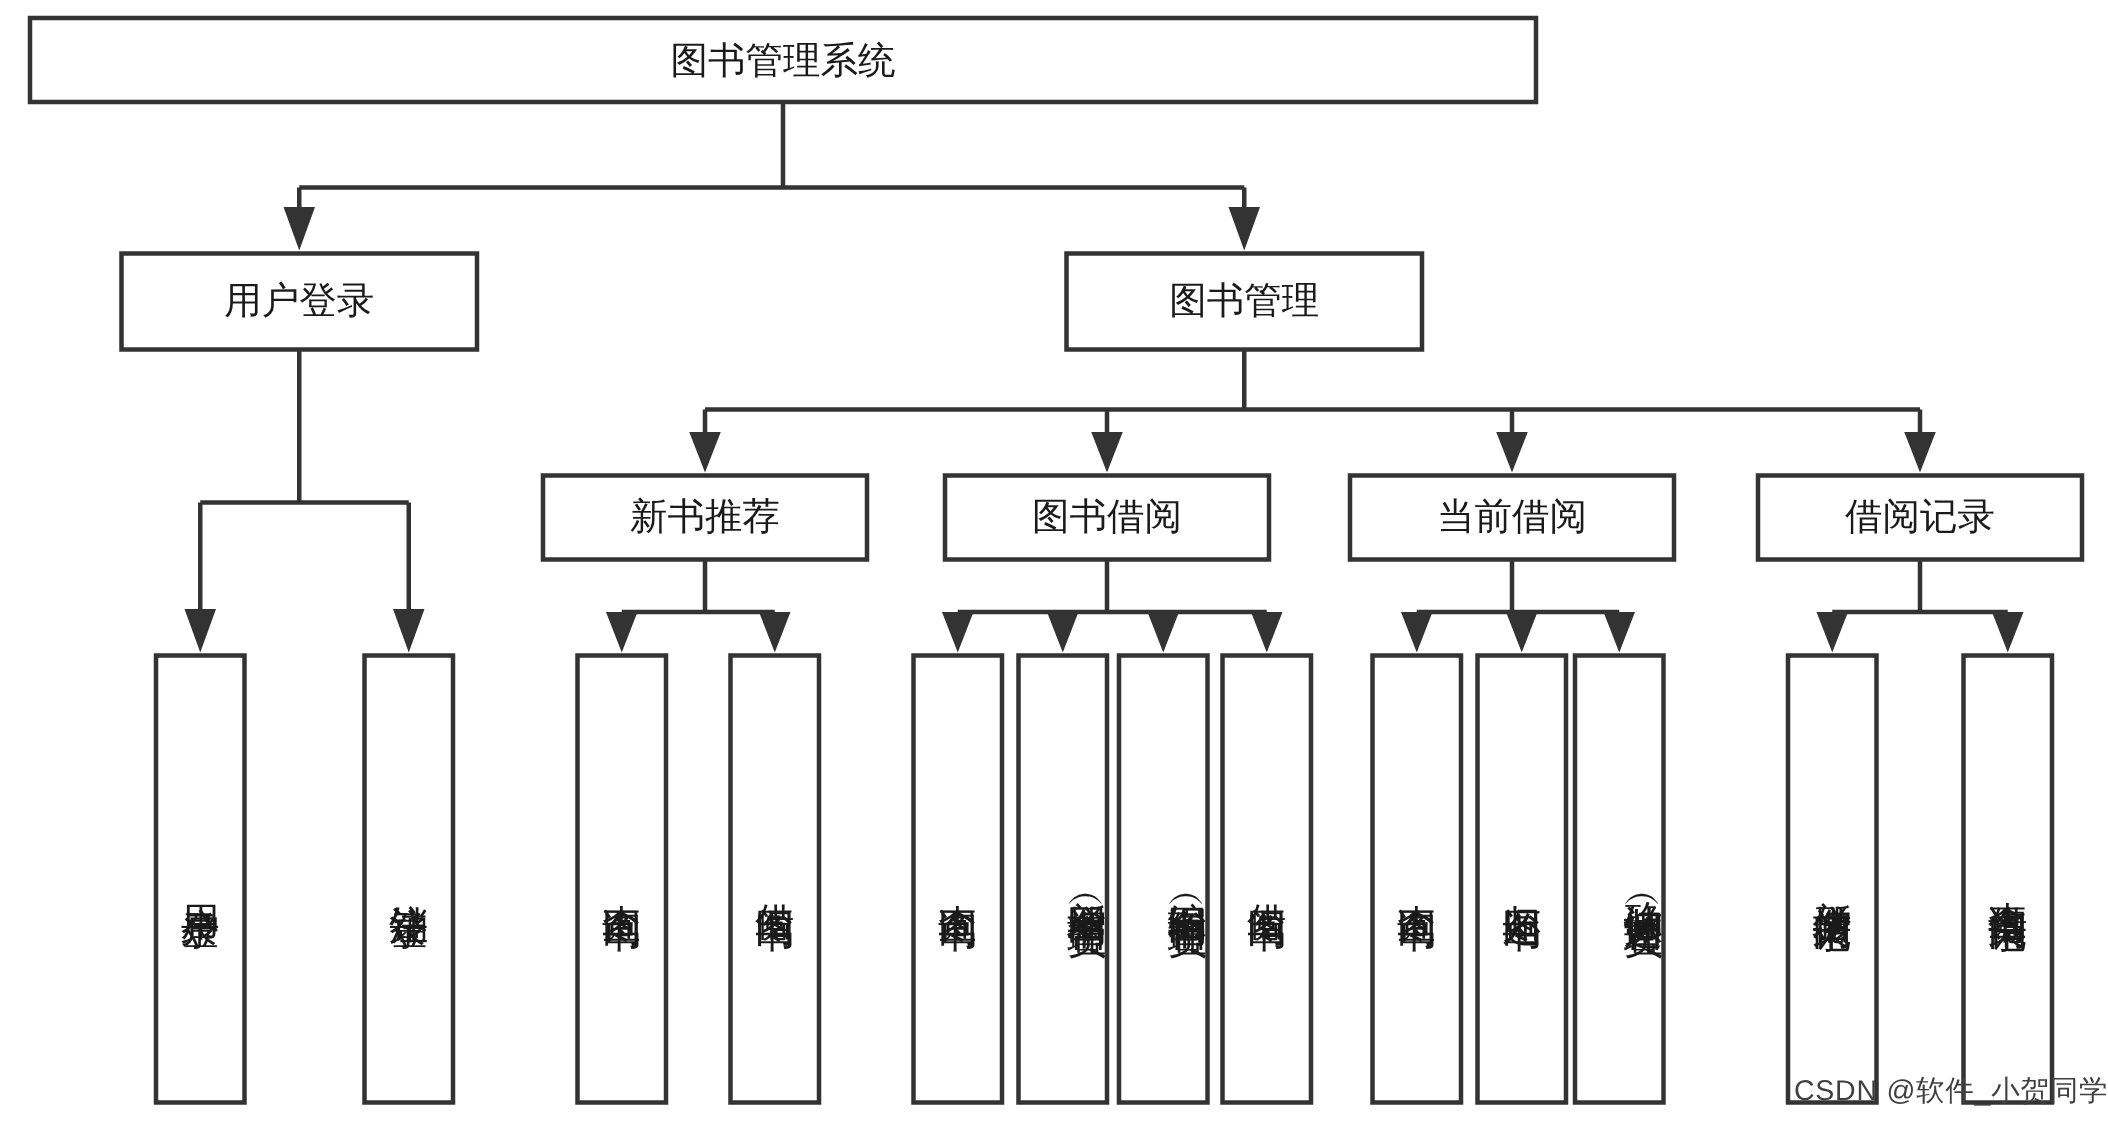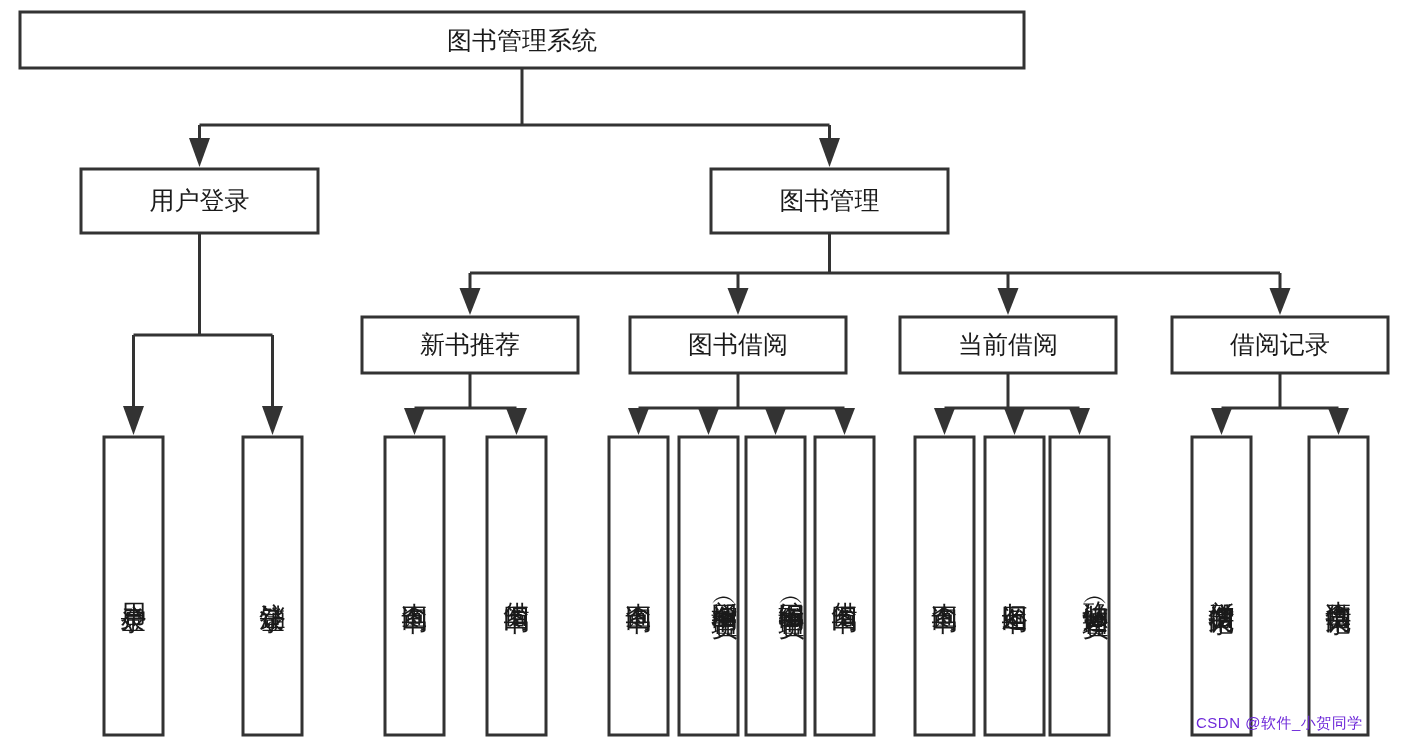--- a/index.html
+++ b/index.html
@@ -58,22 +58,22 @@
     line-height: 1.04;
     color: #1a1a1a;
     letter-spacing: 2px;
     text-align: center;
     white-space: nowrap;
     pointer-events: none;
   }
   .watermark {
     position: absolute;
     font-family: "Liberation Sans", "DejaVu Sans", sans-serif;
-    font-size: 15px;
-    color: #6d28d9;
+    font-size: 19px;
+    color: #404040;
     white-space: nowrap;
     letter-spacing: 0.5px;
   }
 </style>
 </head>
 <body>
 
 <div id="diagram-root">
 
   <svg id="flow-svg" viewBox="0 0 1405 747">

